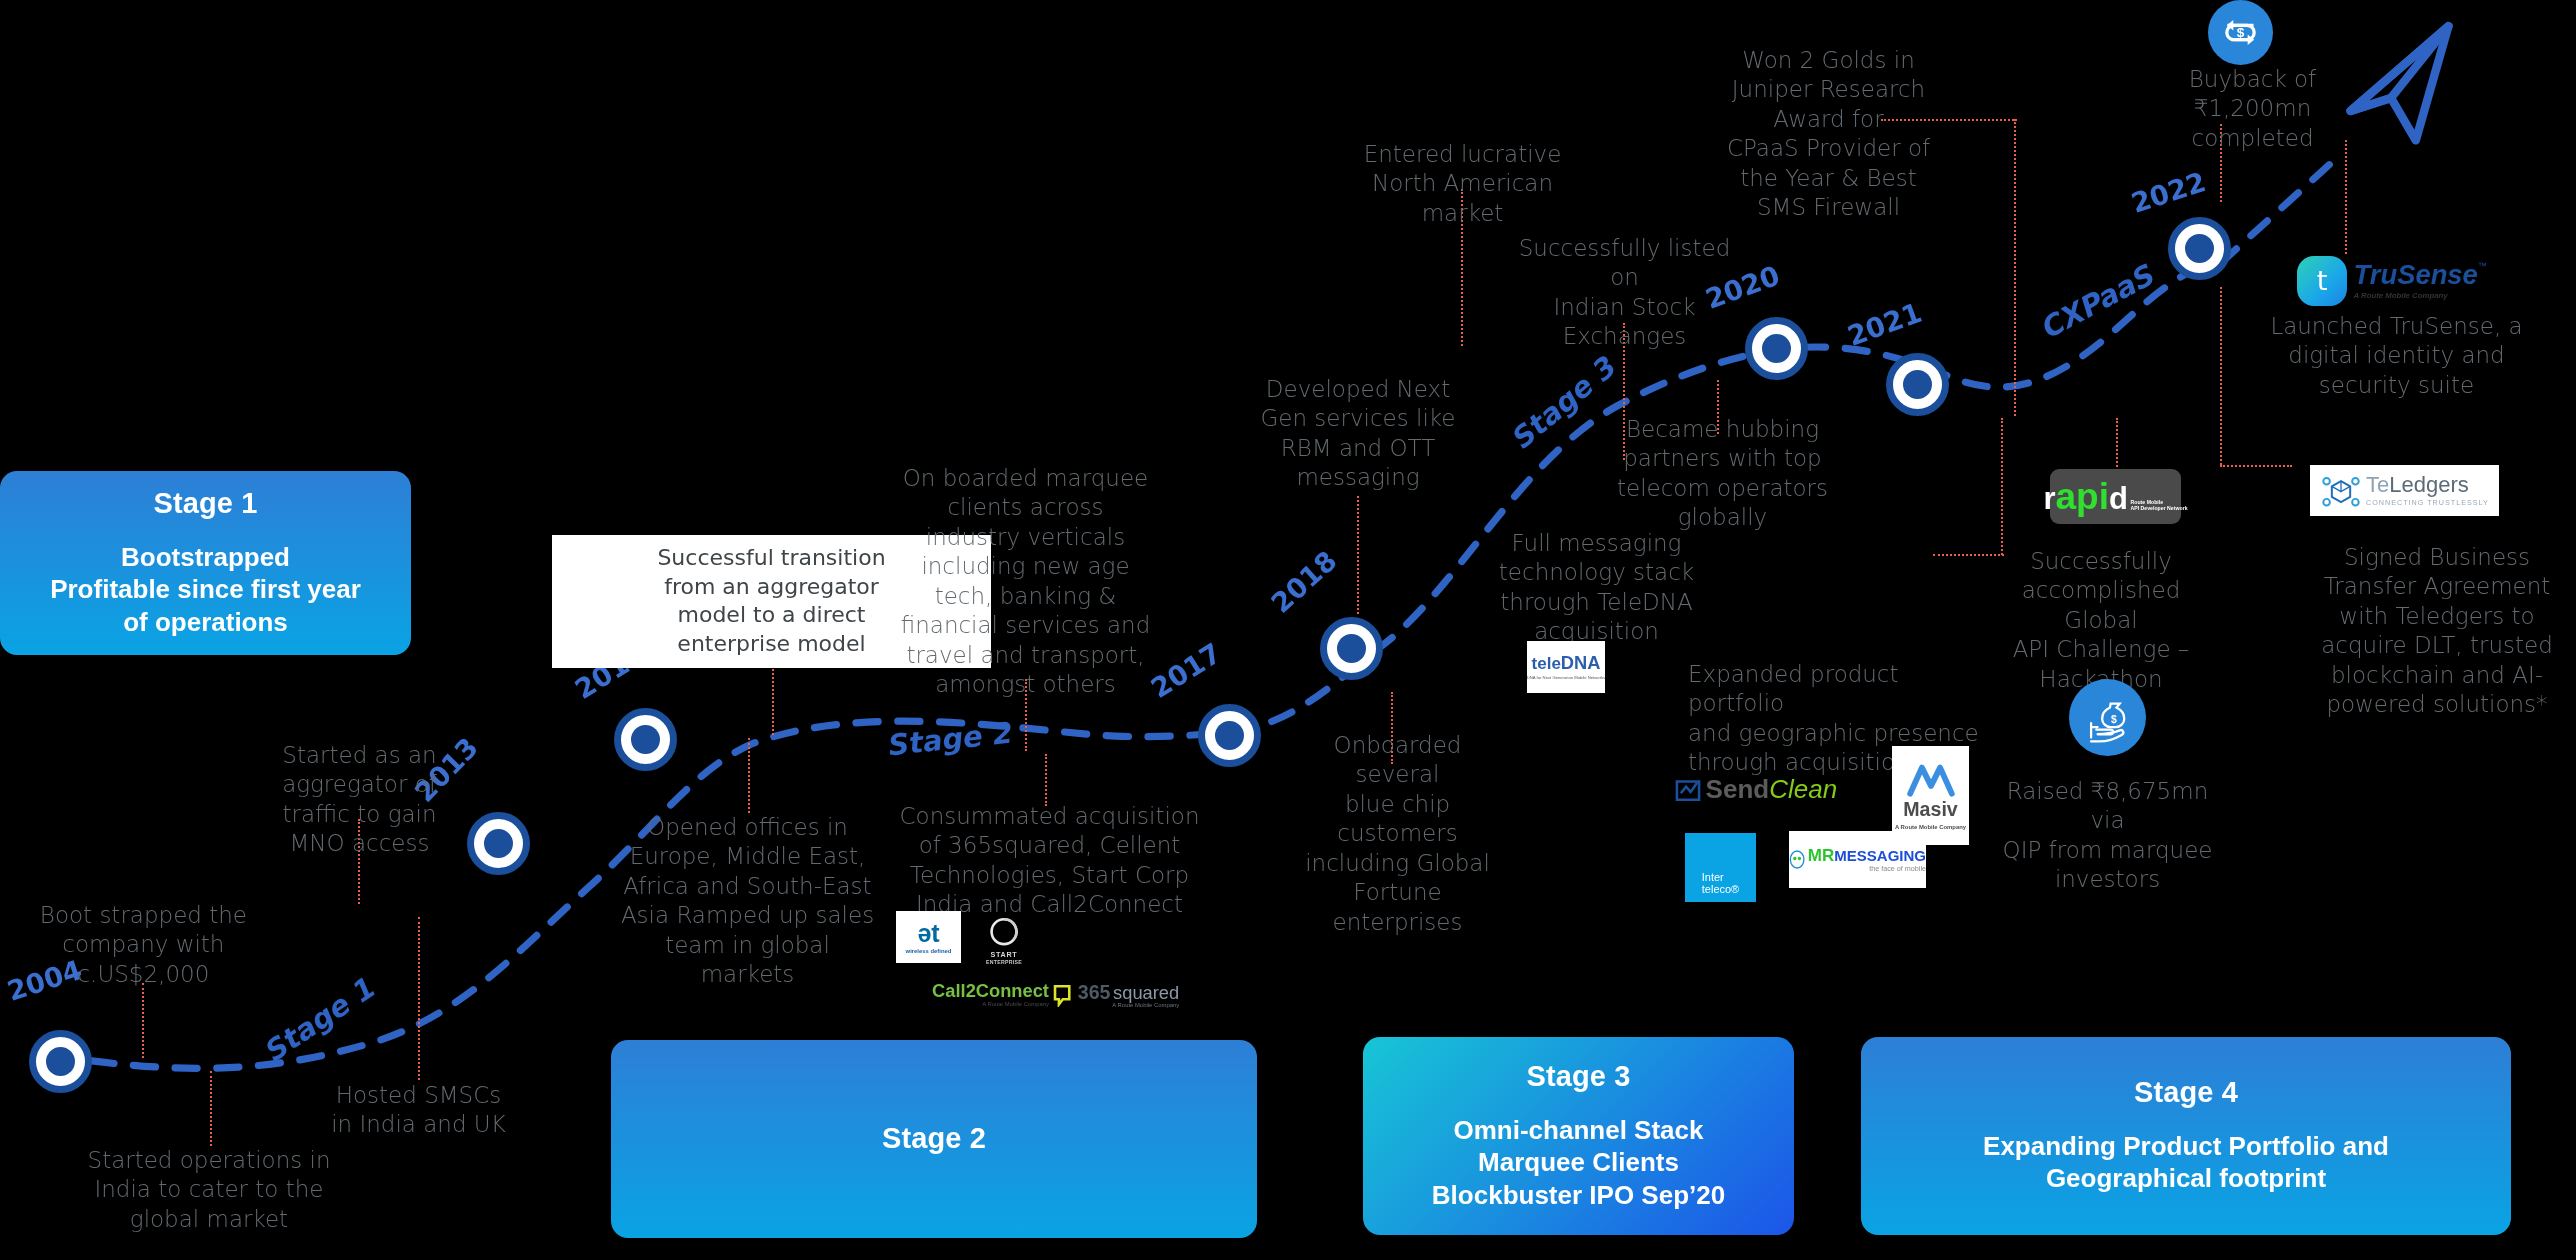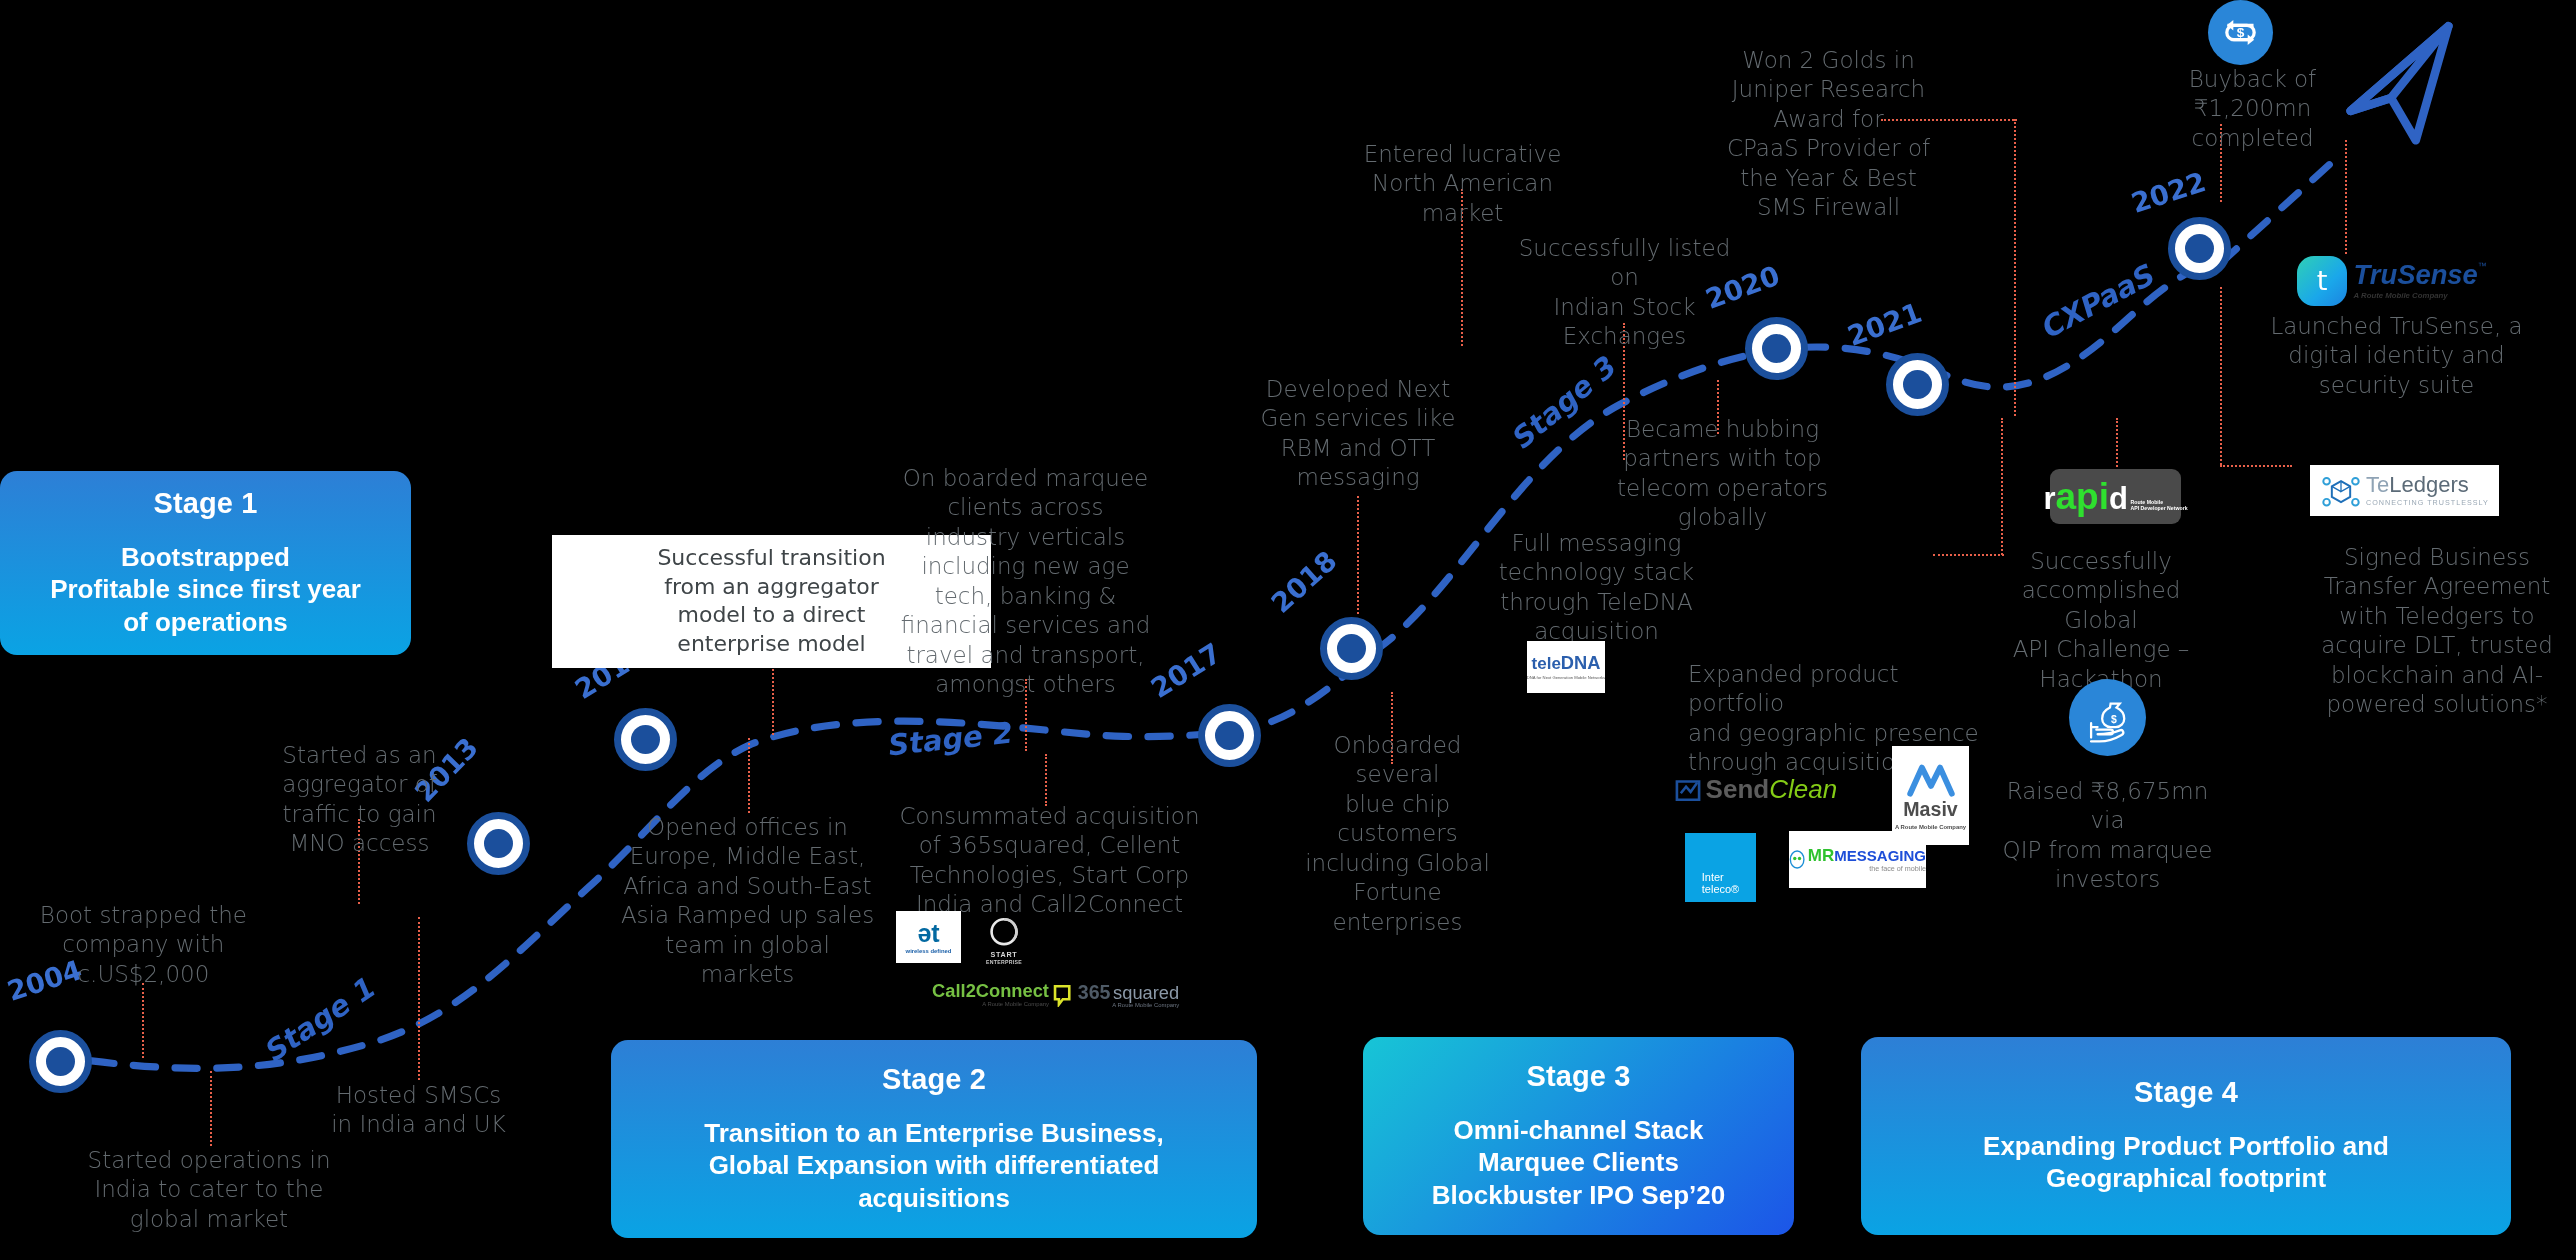--- a/index.html
+++ b/index.html
@@ -360,23 +360,20 @@
 </div>
 
 <div class="stage-box" id="stage1-box">
   <div class="stg-num">Stage 1</div>
   <div class="stg-desc" style="white-space:pre-line;">Bootstrapped
 Profitable since first year
 of operations</div>
 </div>
 <div class="stage-box" id="stage2-box">
   <div class="stg-num">Stage 2</div>
-  <div class="stg-desc" style="white-space:pre-line;">Transition to an Enterprise Business,
-Global Expansion with differentiated
-acquisitions</div>
 </div>
 <div class="stage-box" id="stage3-box">
   <div class="stg-num">Stage 3</div>
   <div class="stg-desc" style="white-space:pre-line;">Omni-channel Stack
 Marquee Clients
 Blockbuster IPO Sep’20</div>
 </div>
 <div class="stage-box" id="stage4-box">
   <div class="stg-num">Stage 4</div>
   <div class="stg-desc" style="white-space:pre-line;">Expanding Product Portfolio and

